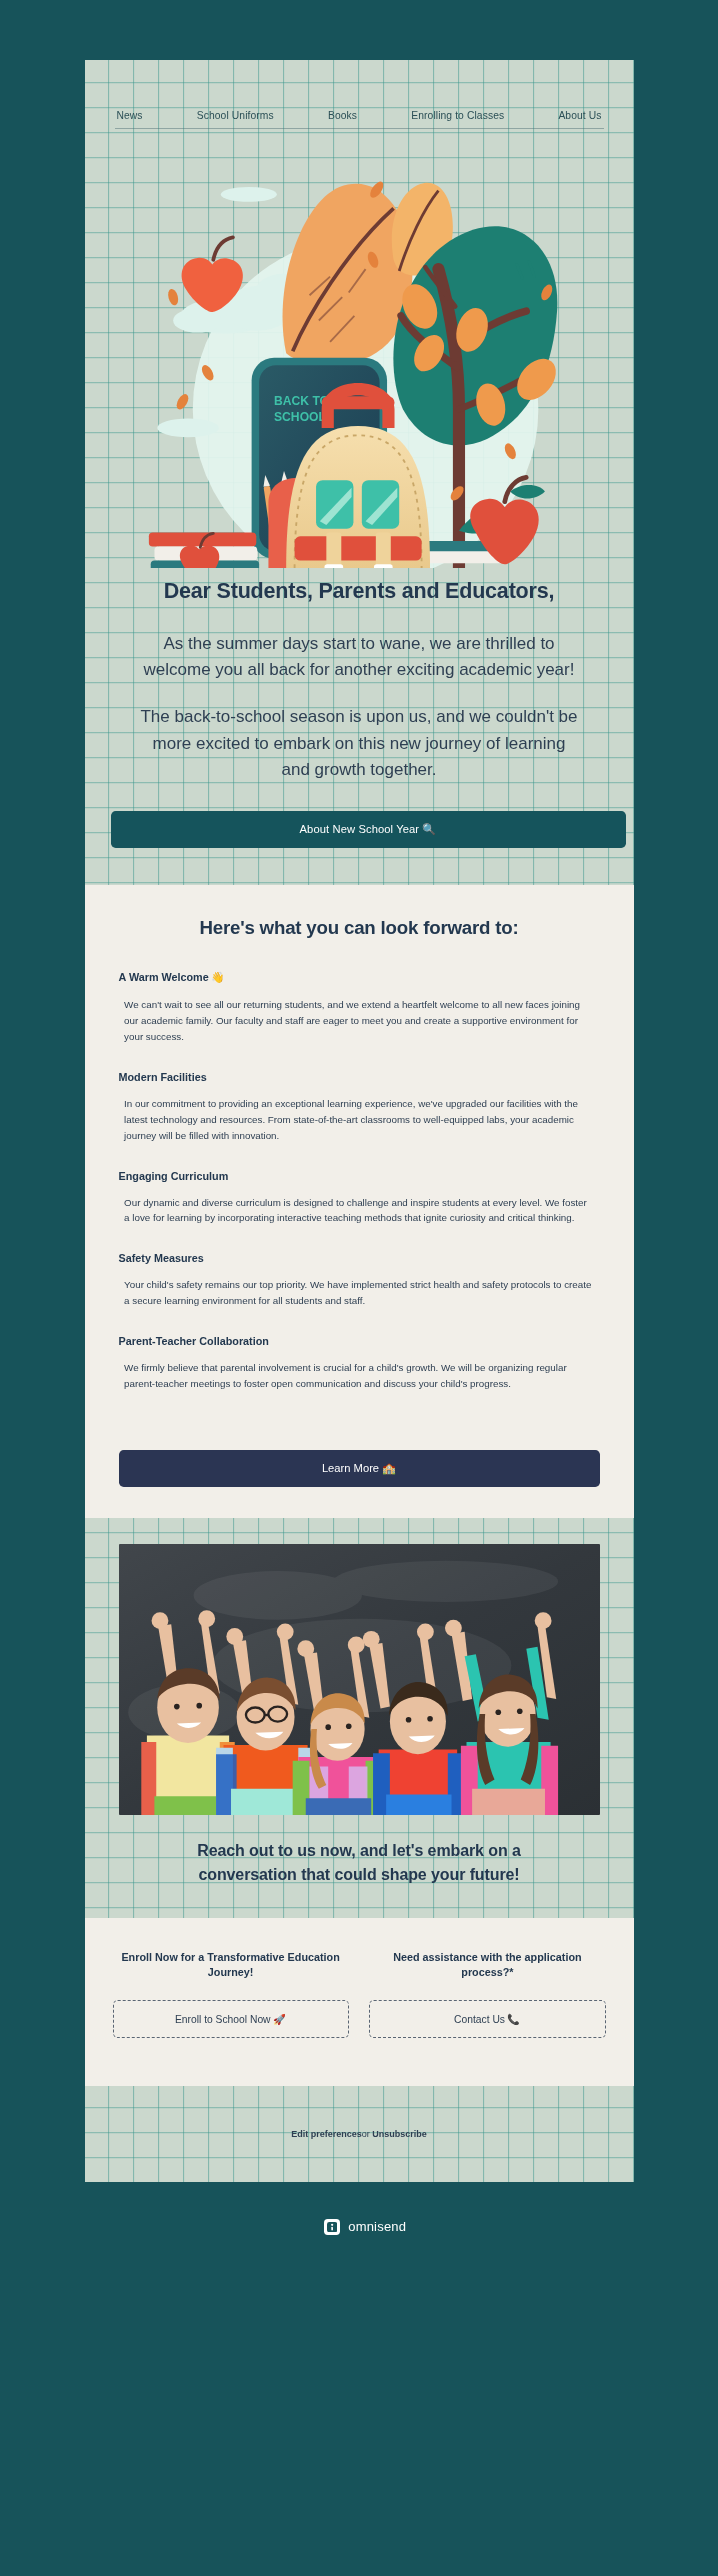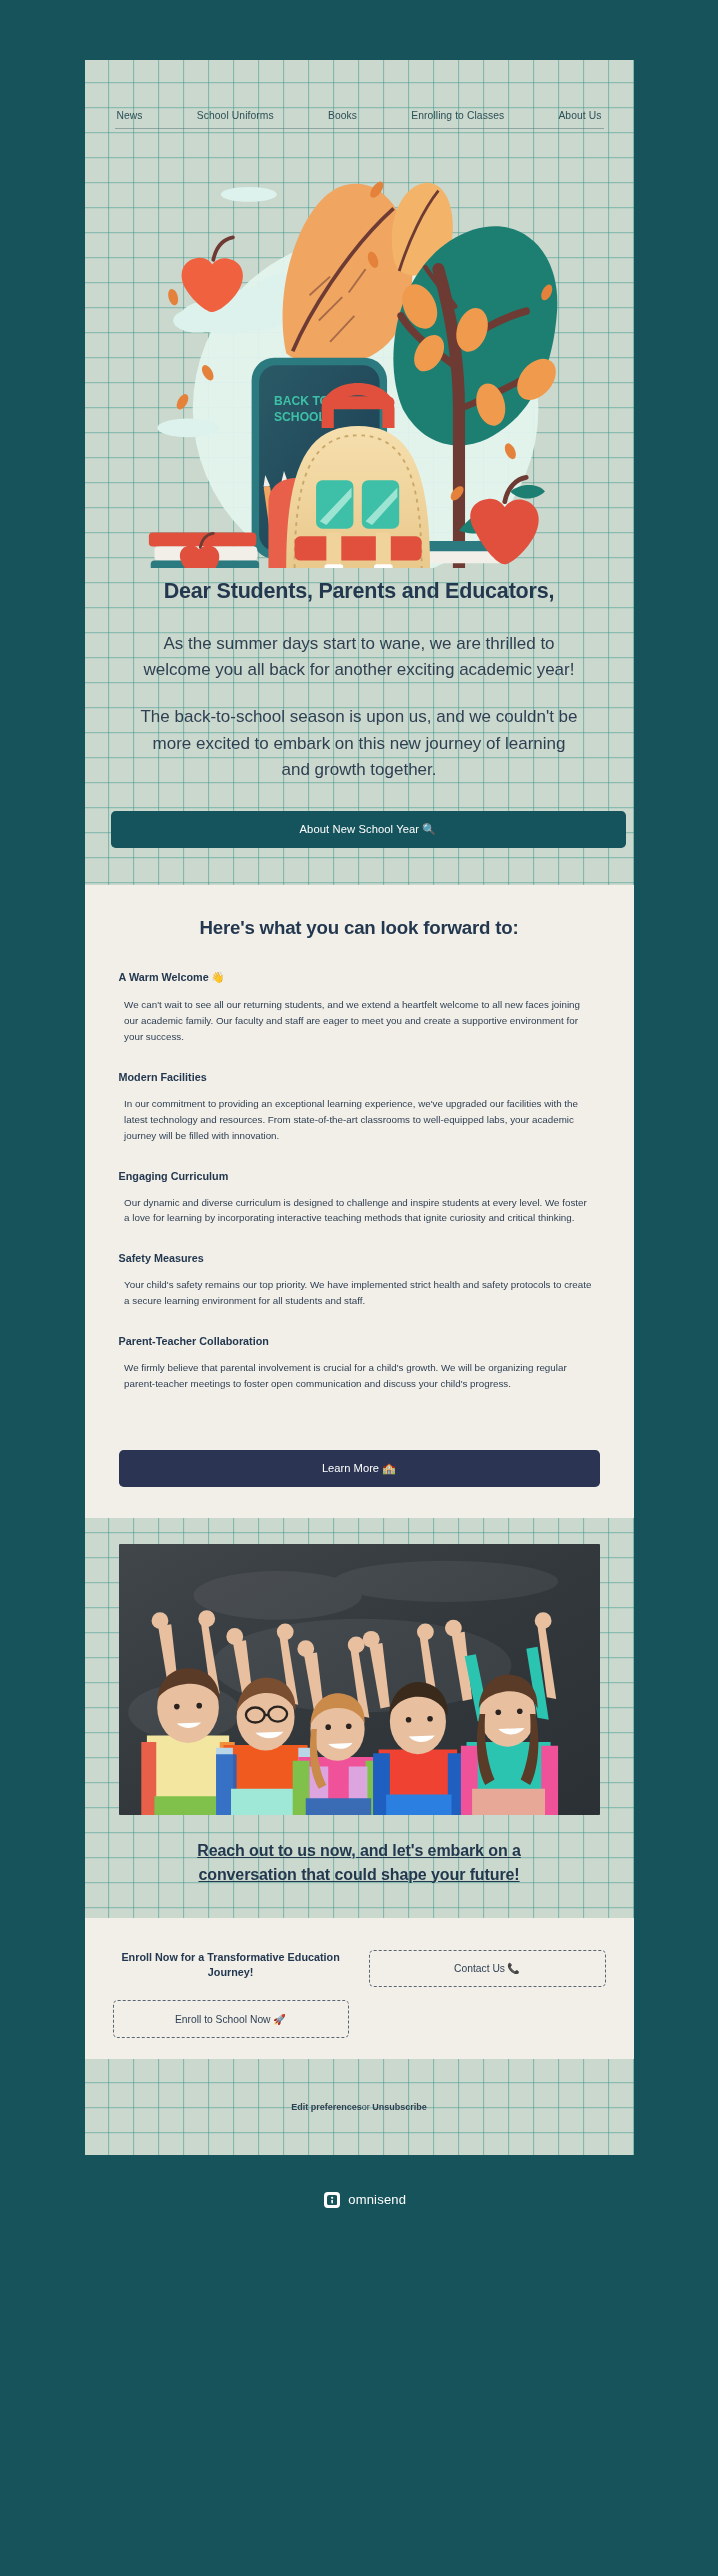--- a/index.html
+++ b/index.html
@@ -184,29 +184,28 @@
   .photo svg { display:block; width:100%; height:100%; }
 
   .reach-title {
     font-size: 16px;
     font-weight: bold;
     color: #23384f;
     text-align: center;
     line-height: 1.45;
     padding: 24px 37px 32px 37px;
     letter-spacing: -0.1px;
-    text-decoration: underline;
   }
 
   
   .two-col {
     background: #f2efe9;
     display: flex;
     gap: 20.6px;
-    padding: 32px 28px 21px 28px;
+    padding: 32px 28px 48px 28px;
   }
   .col { flex: 1; text-align: center; }
   .col-head {
     font-size: 10.8px;
     font-weight: bold;
     color: #23384f;
     line-height: 1.45;
     margin-bottom: 18.7px;
     min-height: 32px;
   }
@@ -571,20 +570,21 @@
       </div>
       <h2 class="reach-title">Reach out to us now, and let's embark on a conversation that could shape your future!</h2>
     </section>
 
     <section class="two-col">
       <div class="col">
         <div class="col-head">Enroll Now for a Transformative Education Journey!</div>
         <button class="ghost-btn">Enroll to School Now 🚀</button>
       </div>
       <div class="col">
+        <div class="col-head">Need assistance with the application process?*</div>
         <button class="ghost-btn">Contact Us 📞</button>
       </div>
     </section>
 
     <div class="footer-strip">
       <div class="footer-links"><a>Edit preferences</a><span class="footer-sep">or </span><a>Unsubscribe</a></div>
     </div>
 
   </div>
 

